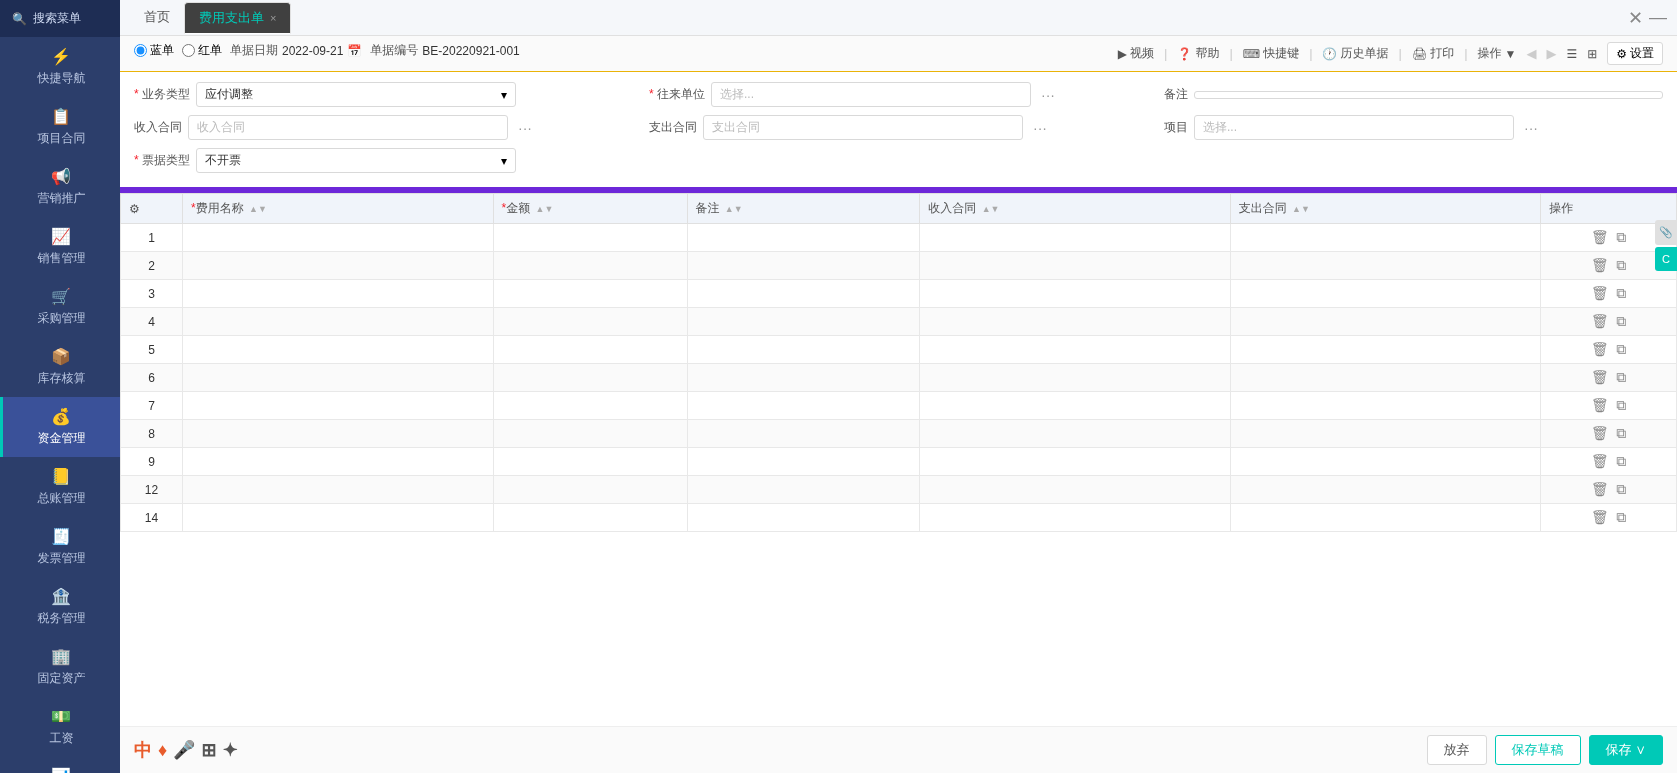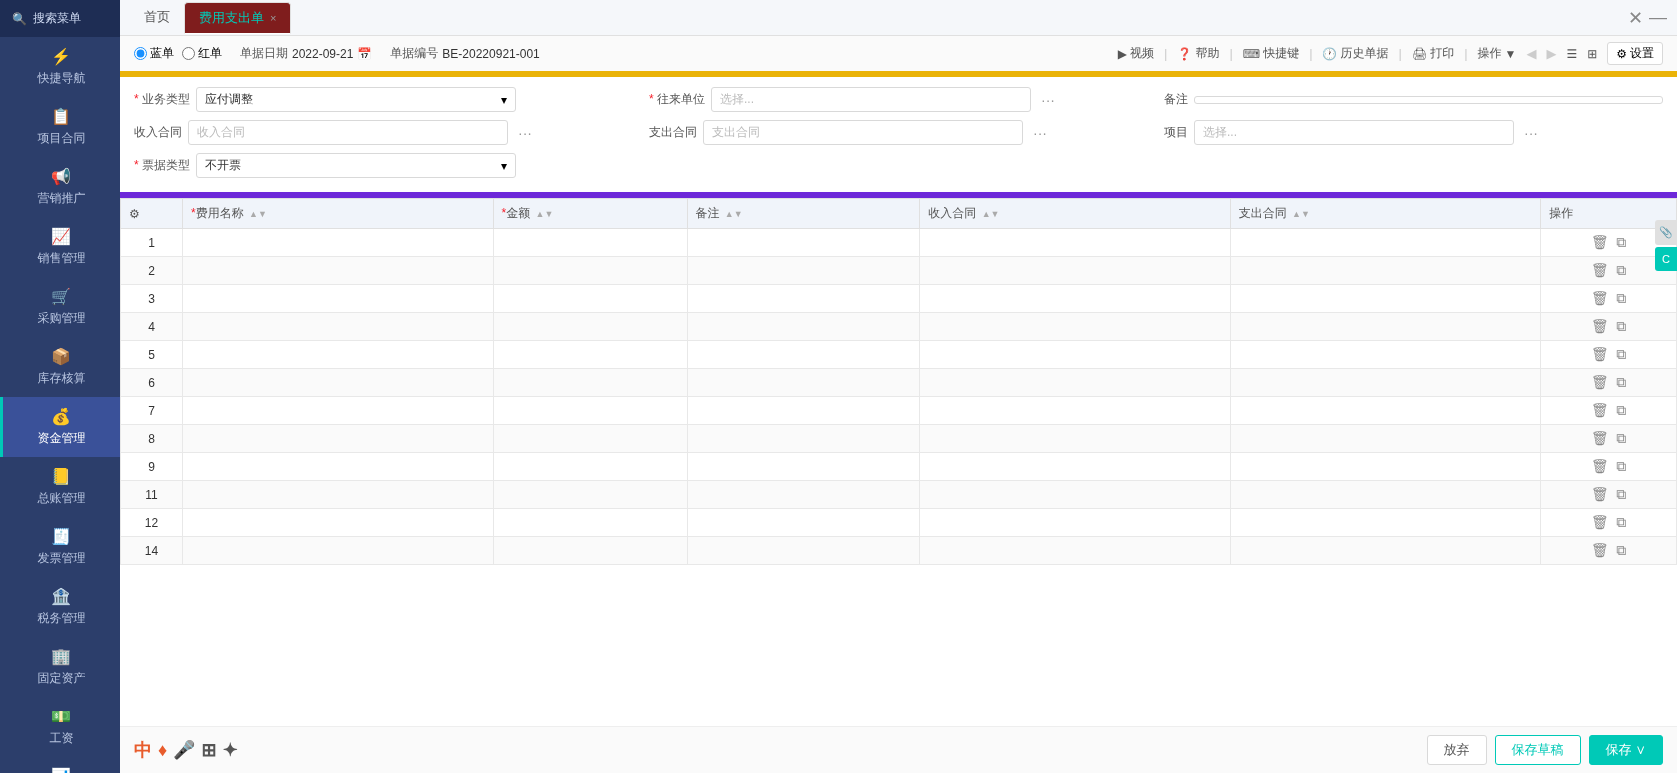--- a/index.html
+++ b/index.html
@@ -53,39 +53,39 @@
     }
     .tab {
       padding: 6px 14px;
       font-size: 13px;
       cursor: pointer;
       color: #555;
       border-bottom: 2px solid transparent;
       white-space: nowrap;
     }
     .tab.active {
-      background: #7f1d1d;
+      background: #404040;
       color: #00c9b7;
       border: 1px solid #e0e0e0;
       border-bottom: 1px solid #fff;
       border-radius: 4px 4px 0 0;
       margin-bottom: -1px;
     }
     .tab-close { font-size: 11px; margin-left: 6px; color: #999; cursor: pointer; }
     .tab-bar-right { margin-left: auto; display: flex; align-items: center; gap: 6px; }
     .tab-bar-btn { font-size: 18px; color: #888; cursor: pointer; }
 
     
     .toolbar {
       display: flex;
-      align-items: center;
+      align-items: flex-start;
       padding: 6px 14px;
       background: #fafafa;
-      border-bottom: 6px solid #eab308;
-      gap: 18px;
+      border-bottom: 1px solid #eab308;
+      gap: 8px;
       flex-shrink: 0;
       flex-wrap: wrap;
     }
     .radio-group { display: flex; align-items: center; gap: 8px; }
     .radio-label { display: flex; align-items: center; gap: 3px; font-size: 12px; cursor: pointer; }
     .radio-blue input { accent-color: #1890ff; }
     .radio-red input { accent-color: #f5222d; }
     .form-field { display: flex; align-items: center; gap: 4px; font-size: 12px; color: #555; }
     .form-field-value { color: #333; font-weight: 500; }
     .toolbar-right { margin-left: auto; display: flex; align-items: center; gap: 10px; }
@@ -546,32 +546,20 @@
     <td></td>
     <td></td>
     <td></td>
     <td></td>
     <td class="op-cell">
       <span class="icon-btn">🗑</span>
       <span class="icon-btn">⧉</span>
     </td>
   </tr>
           <tr>
-    <td class="row-num">11</td>
-    <td></td>
-    <td></td>
-    <td></td>
-    <td></td>
-    <td></td>
-    <td class="op-cell">
-      <span class="icon-btn">🗑</span>
-      <span class="icon-btn">⧉</span>
-    </td>
-  </tr>
-          <tr>
     <td class="row-num">12</td>
     <td></td>
     <td></td>
     <td></td>
     <td></td>
     <td></td>
     <td class="op-cell">
       <span class="icon-btn">🗑</span>
       <span class="icon-btn">⧉</span>
     </td>

